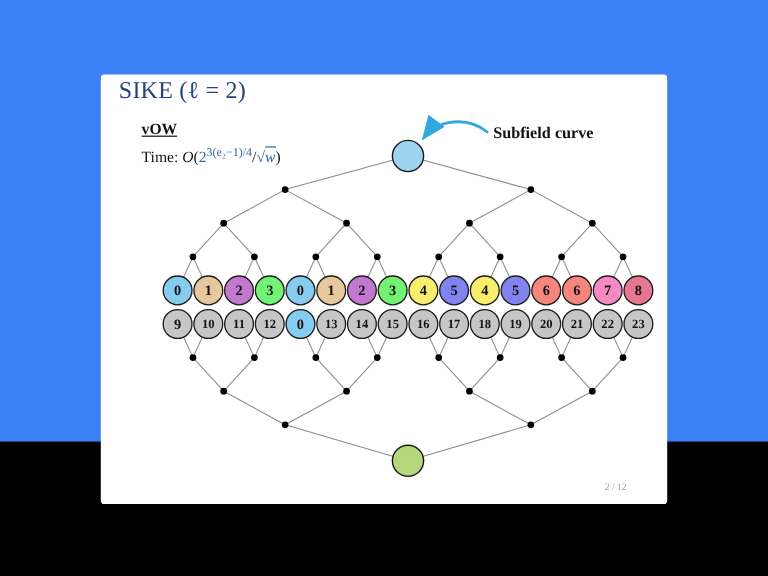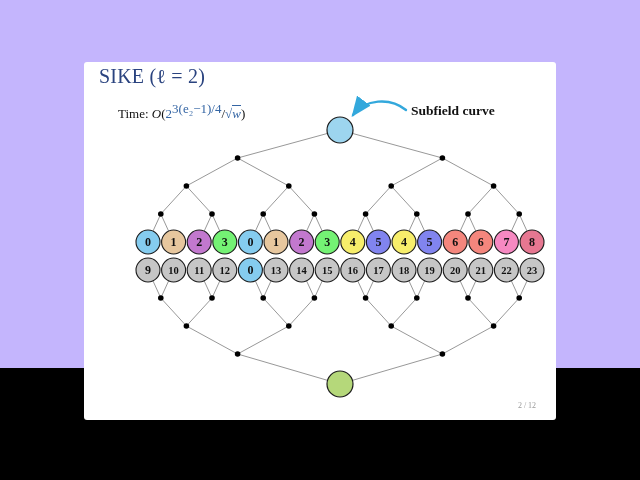--- a/index.html
+++ b/index.html
@@ -1,43 +1,44 @@
 <!DOCTYPE html>
 <html><head>
 <meta charset="utf-8">
 <style>
   html,body{margin:0;padding:0;}
   body{width:640px;height:480px;background:#000;overflow:hidden;position:relative;
        font-family:"Liberation Serif", serif;}
-  .stage{position:absolute;left:0;top:0;width:640px;height:368px;background:#c4b5fd;}
+  .stage{position:absolute;left:0;top:0;width:640px;height:368px;background:#3b82f6;}
   .slide{position:absolute;left:84px;top:62px;width:472px;height:358px;background:#ffffff;
          border-radius:3px;}
   .title{position:absolute;left:15px;top:3px;font-size:20px;color:#2A437F;
          letter-spacing:0.2px;}
   .vow{position:absolute;left:34px;top:38px;font-size:13px;color:#111;}
   .vow-h{font-weight:bold;text-decoration:underline;margin-bottom:3px;}
   .mline{line-height:18px;white-space:nowrap;}
   .mi{font-style:italic;}
   .blue{color:#3465A4;}
-  .sup{font-size:13px;vertical-align:5px;letter-spacing:0;}
+  .sup{font-size:10px;vertical-align:5px;letter-spacing:0;}
   .rad{border-top:1.1px solid #3465A4;font-style:italic;padding-top:0px;}
   .annot{position:absolute;left:327px;top:41px;font-size:13.5px;font-weight:bold;color:#111;
          white-space:nowrap;text-align:right;}
-  .pagenum{position:absolute;left:420px;top:339px;width:46px;text-align:center;
+  .pagenum{position:absolute;left:420px;top:339px;width:46px;text-align:left;
            font-size:8px;color:#999;}
   #graph-svg{position:absolute;left:0;top:0;pointer-events:none;}
 </style>
 </head>
 <body>
 
 <div class="stage">
   <div class="slide">
     <div class="title">SIKE (ℓ = 2)</div>
 
     <div class="vow">
+      <div class="vow-h">vOW</div>
       <div class="mline"><span>Time: </span><span class="mi">O</span><span>(</span><span class="blue"><span>2</span><span class="sup">3(e₂−1)/4</span></span><span>/</span><span class="blue"><span>√</span><span class="rad">w</span></span><span>)</span></div>
     </div>
 
     <div class="annot">Subfield curve</div>
     <div class="pagenum">2 / 12</div>
   </div>
 
   <svg id="graph-svg" width="640" height="480" viewBox="0 0 640 480">
     <defs>
       <marker id="arrowhead" markerWidth="9" markerHeight="7" refX="7.5" refY="3.5" orient="auto">

